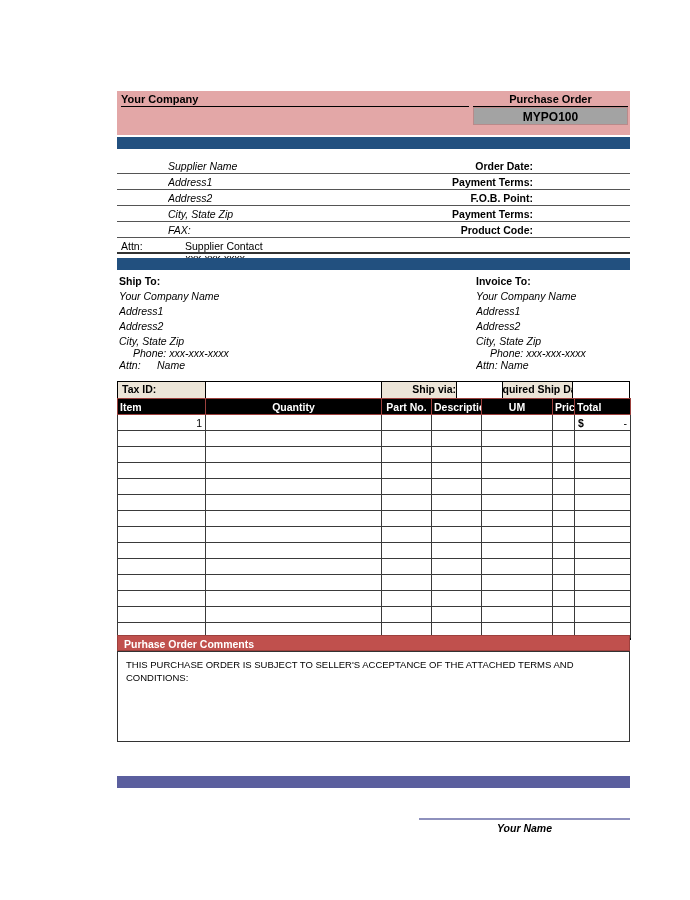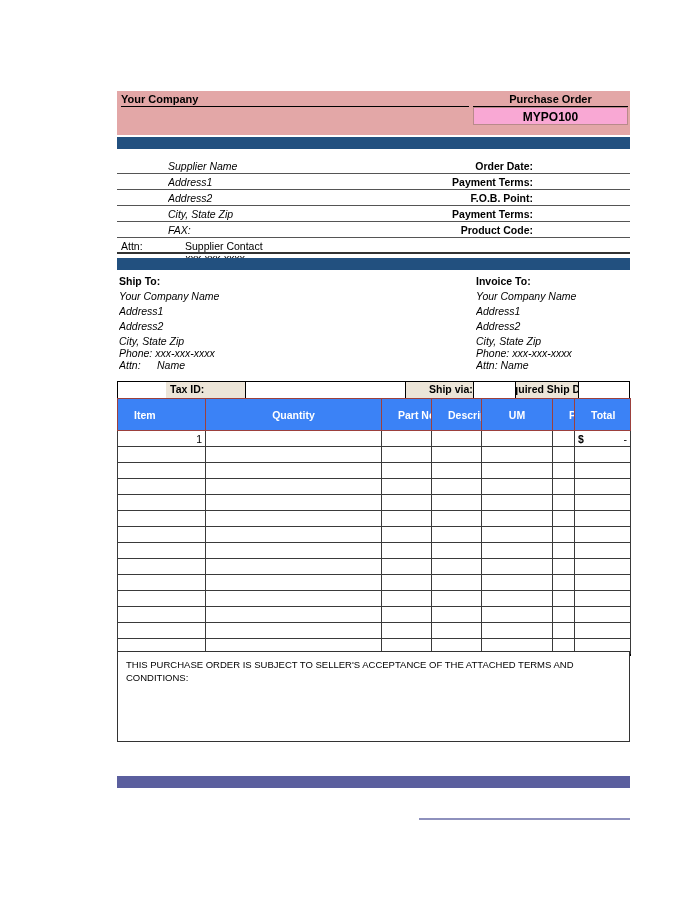--- a/index.html
+++ b/index.html
@@ -36,21 +36,21 @@
   .po-label {
     position:absolute; left:473px; top:92px; width:155px; height:14px;
     font-size:11px; font-weight:bold; text-align:center; line-height:14px;
   }
   .po-label-rule {
     position:absolute; left:473px; top:106px; width:155px; height:0;
     border-bottom:1px solid #000;
   }
   .po-box {
     position:absolute; left:473px; top:107px; width:155px; height:18px;
-    background:#f9a8d4; border:1px solid #b98a8a;
+    background:#a3a3a3; border:1px solid #b98a8a;
     font-size:12px; font-weight:bold; text-align:center; line-height:18px;
   }
 
   
   .navy-bar-1 {
     position:absolute; left:117px; top:137px; width:513px; height:12px;
     background:#22507f;
   }
   .navy-bar-2 {
     position:absolute; left:117px; top:258px; width:513px; height:12px;
@@ -88,51 +88,50 @@
     font-size:10.5px; font-weight:bold; color:#000;
   }
   .sup-right-blank {
     position:absolute; left:416px; top:0; width:93px; height:16px;
   }
 
   
   .addr-block { position:absolute; width:240px; font-size:10.5px; color:#000; }
   .addr-block .t  { font-weight:bold; height:15px; line-height:15px; }
   .addr-block .l  { font-style:italic; height:15px; line-height:15px; }
-  .addr-block .l.squeeze { height:9px; line-height:9px; overflow:hidden; }
+  .addr-block .l.squeeze { height:9px; line-height:9px; overflow:hidden;margin-left:14px; }
   .addr-block .attn { font-style:italic; height:15px; line-height:15px; }
   .addr-block .attn .lbl { display:inline-block; width:38px; }
 
   
   .strip {
     position:absolute; left:117px; top:381px; width:513px; height:17px;
     border-top:1.5px solid #000; border-left:1.5px solid #000;
     border-right:1.5px solid #000;
     display:flex;
-    padding-left:48px;
   }
   .strip .cell {
     height:100%; border-right:1px solid #000; position:relative; overflow:hidden;
     font-size:10.5px; font-weight:bold; line-height:15px; color:#000;
   }
   .strip .cell:last-child { border-right:none; }
   .strip .cell .pad { padding-left:4px; white-space:nowrap; }
   .strip .cell.tan { background:#ece5d8; }
   .strip .cell .ctr {
     position:absolute; left:50%; transform:translateX(-50%); white-space:nowrap;
   }
 
   
   .items {
     position:absolute; left:117px; top:398px; width:513px;
     border-collapse:collapse; table-layout:fixed;
   }
   .items th {
-    background:#3b82f6; color:#ffffff; font-size:10.5px; font-weight:bold;
-    height:32px; padding:0 16px; border:1px solid #9c403d;
+    background:#000000; color:#ffffff; font-size:10.5px; font-weight:bold;
+    height:16px; padding:0 2px; border:1px solid #9c403d;
     overflow:hidden; white-space:nowrap;
   }
   .items td {
     height:16px; font-size:10.5px; color:#000; padding:0 3px;
     border:1px solid #3a3a3a; background:#fff; overflow:hidden;
     white-space:nowrap;
   }
   .items .num { text-align:right; }
   .items .tot { text-align:right; }
   .items .tot .dollar { float:left; font-weight:bold; }
@@ -291,21 +290,21 @@
       <col style="width:56px;">
     </colgroup>
     <thead>
       <tr>
         <th style="text-align:left;">Item</th>
         <th style="text-align:center;">Quantity</th>
         <th style="text-align:center;">Part No.</th>
         <th style="text-align:left;">Description</th>
         <th style="text-align:center;">UM</th>
         <th style="text-align:right; padding-right:1px;">Price</th>
-        <th style="text-align:right;margin-left:40px;">Total</th>
+        <th style="text-align:left;margin-left:40px;">Total</th>
       </tr>
     </thead>
     <tbody>
       <tr>
         <td class="num">1</td>
         <td></td>
         <td></td>
         <td></td>
         <td></td>
         <td></td>
@@ -424,18 +423,20 @@
         <td></td>
         <td></td>
         <td></td>
         <td></td>
         <td></td>
         <td class="tot"></td>
       </tr>
     </tbody>
   </table>
 
+  <div class="cmt-hdr clip">Purhase Order Comments</div>
   <div class="cmt-body">THIS PURCHASE ORDER IS SUBJECT TO SELLER'S ACCEPTANCE OF THE ATTACHED TERMS AND CONDITIONS:</div>
 
   <div class="foot-bar"></div>
   <div class="sig-rule"></div>
+  <div class="sig-name clip">Your Name</div>
 
 </div>
 
 </body></html>

